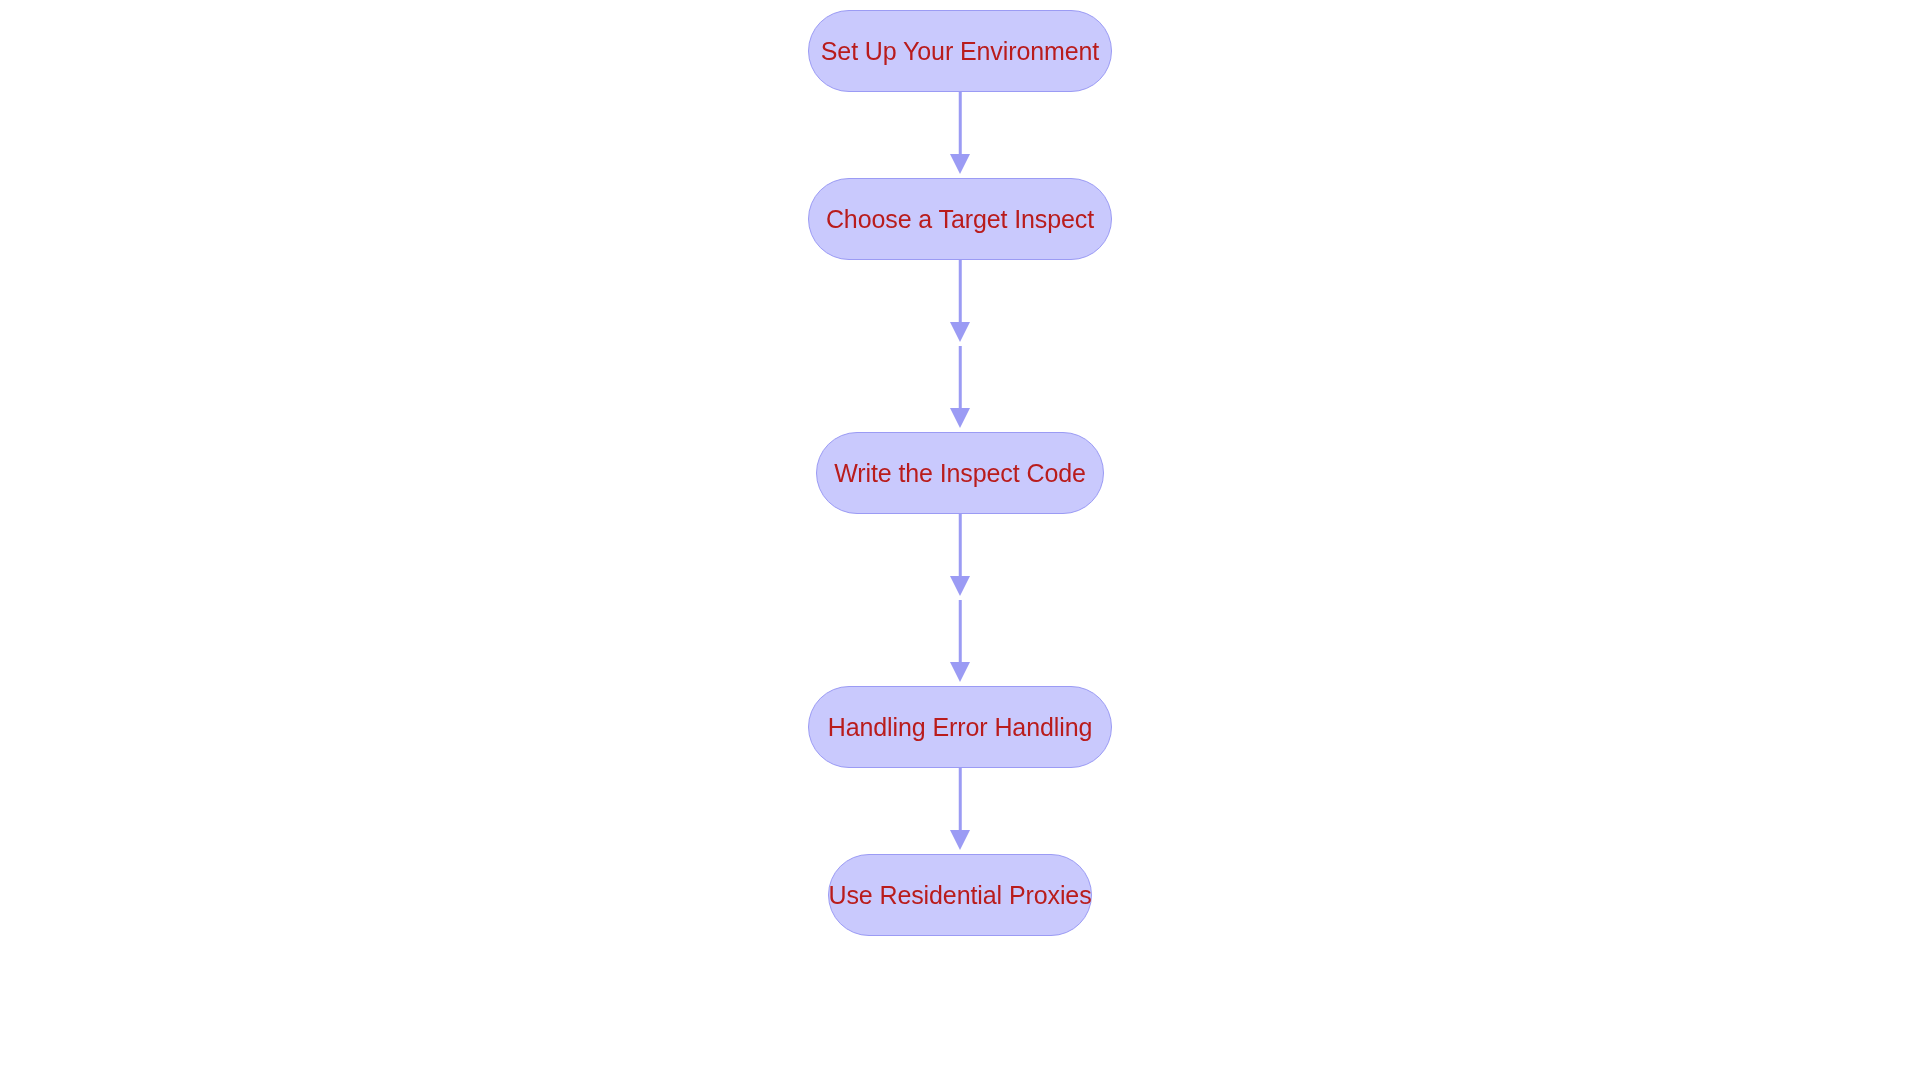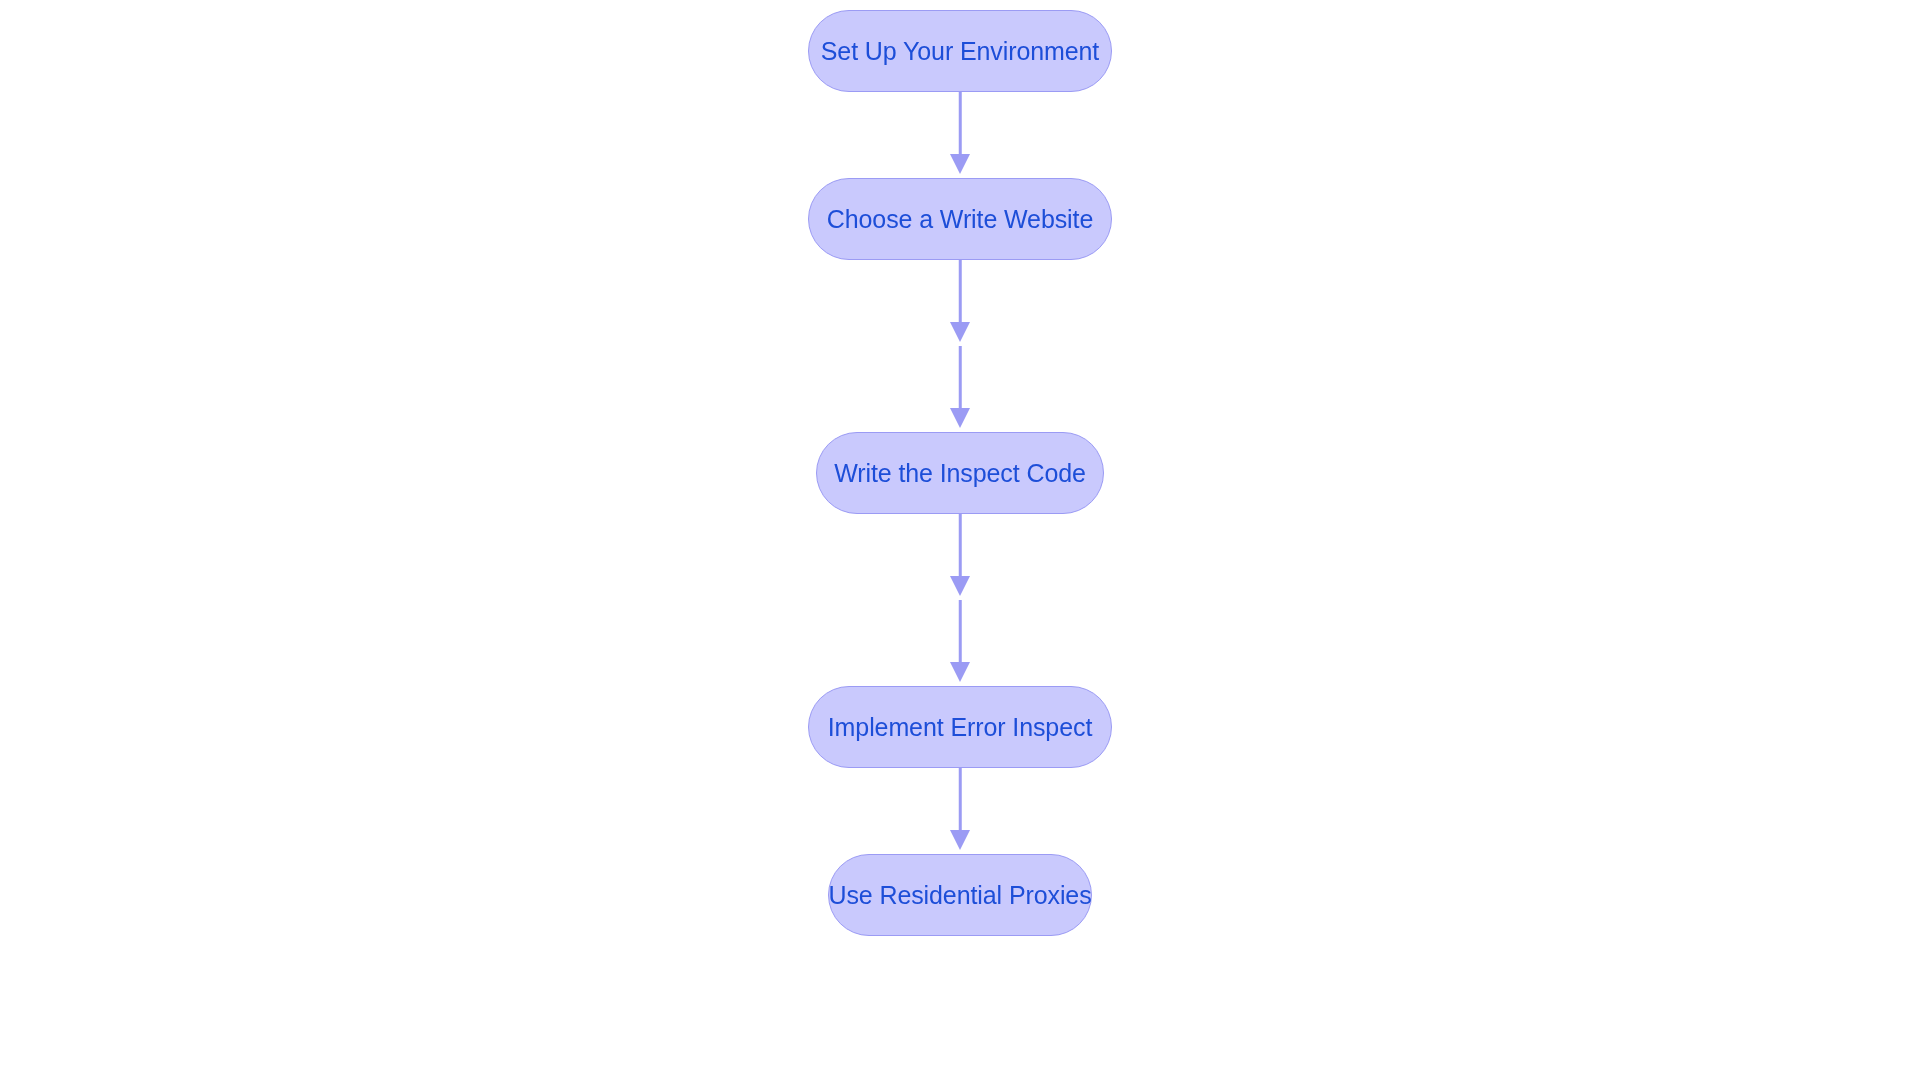--- a/index.html
+++ b/index.html
@@ -45,21 +45,21 @@
     align-items: center;
     justify-content: center;
     padding: 0 34px;
     white-space: nowrap;
   }
 
   .node-label {
     font-family: "Liberation Sans", sans-serif;
     font-size: 25px;
     font-weight: 400;
-    color: #1d4ed8;
+    color: #b91c1c;
     letter-spacing: -0.1px;
     line-height: 1;
   }
 
   
   .w-0 { width: 304px; }
   .w-1 { width: 304px; }
   .w-2 { width: 272px; }
   .w-3 { width: 288px; }
   .w-4 { width: 232px; }
@@ -106,21 +106,21 @@
       </div>
     </div>
 
     <div class="connector">
       <div class="stem"></div>
       <div class="arrowhead"></div>
     </div>
 
     <div class="flow-step">
       <div class="node w-1">
-        <span class="node-label">Choose a Write Website</span>
+        <span class="node-label">Choose a Target Inspect</span>
       </div>
     </div>
 
     <div class="connector">
       <div class="stem"></div>
       <div class="arrowhead"></div>
     </div>
 
 
     <div class="connector">
@@ -140,21 +140,21 @@
     </div>
 
 
     <div class="connector">
       <div class="stem"></div>
       <div class="arrowhead"></div>
     </div>
 
     <div class="flow-step">
       <div class="node w-5">
-        <span class="node-label">Implement Error Inspect</span>
+        <span class="node-label">Handling Error Handling</span>
       </div>
     </div>
 
     <div class="connector">
       <div class="stem"></div>
       <div class="arrowhead"></div>
     </div>
 
     <div class="flow-step">
       <div class="node w-6">

